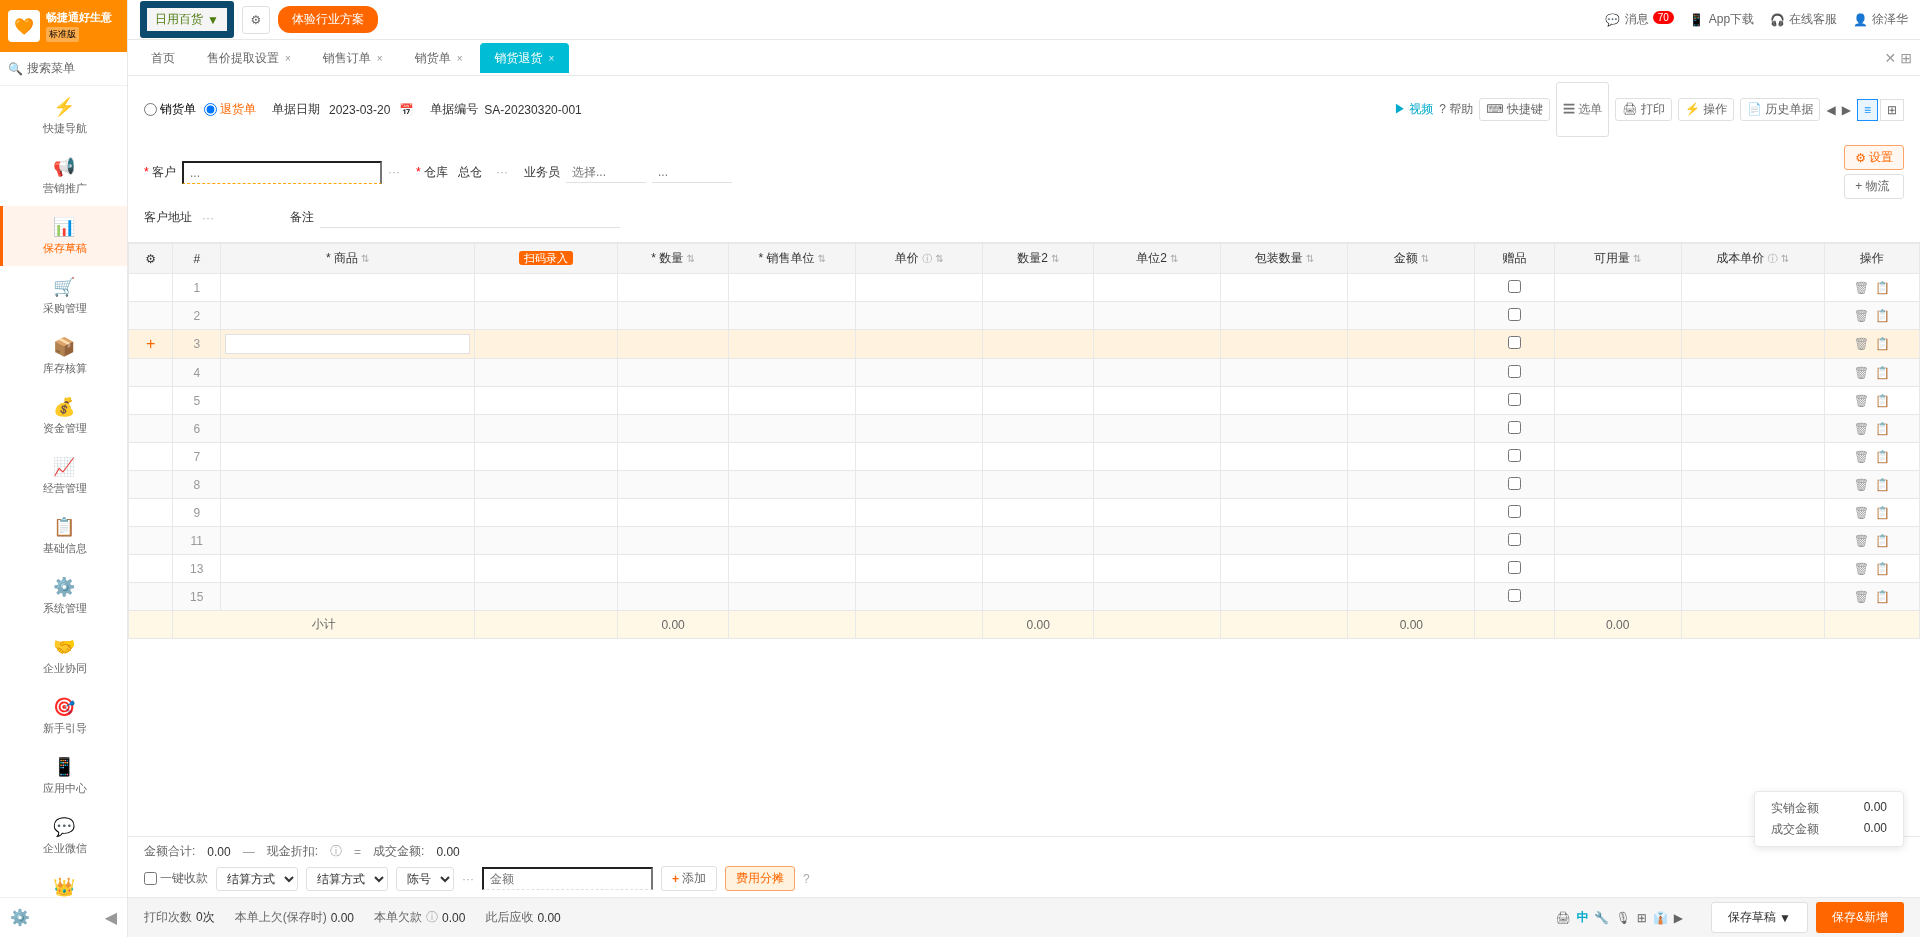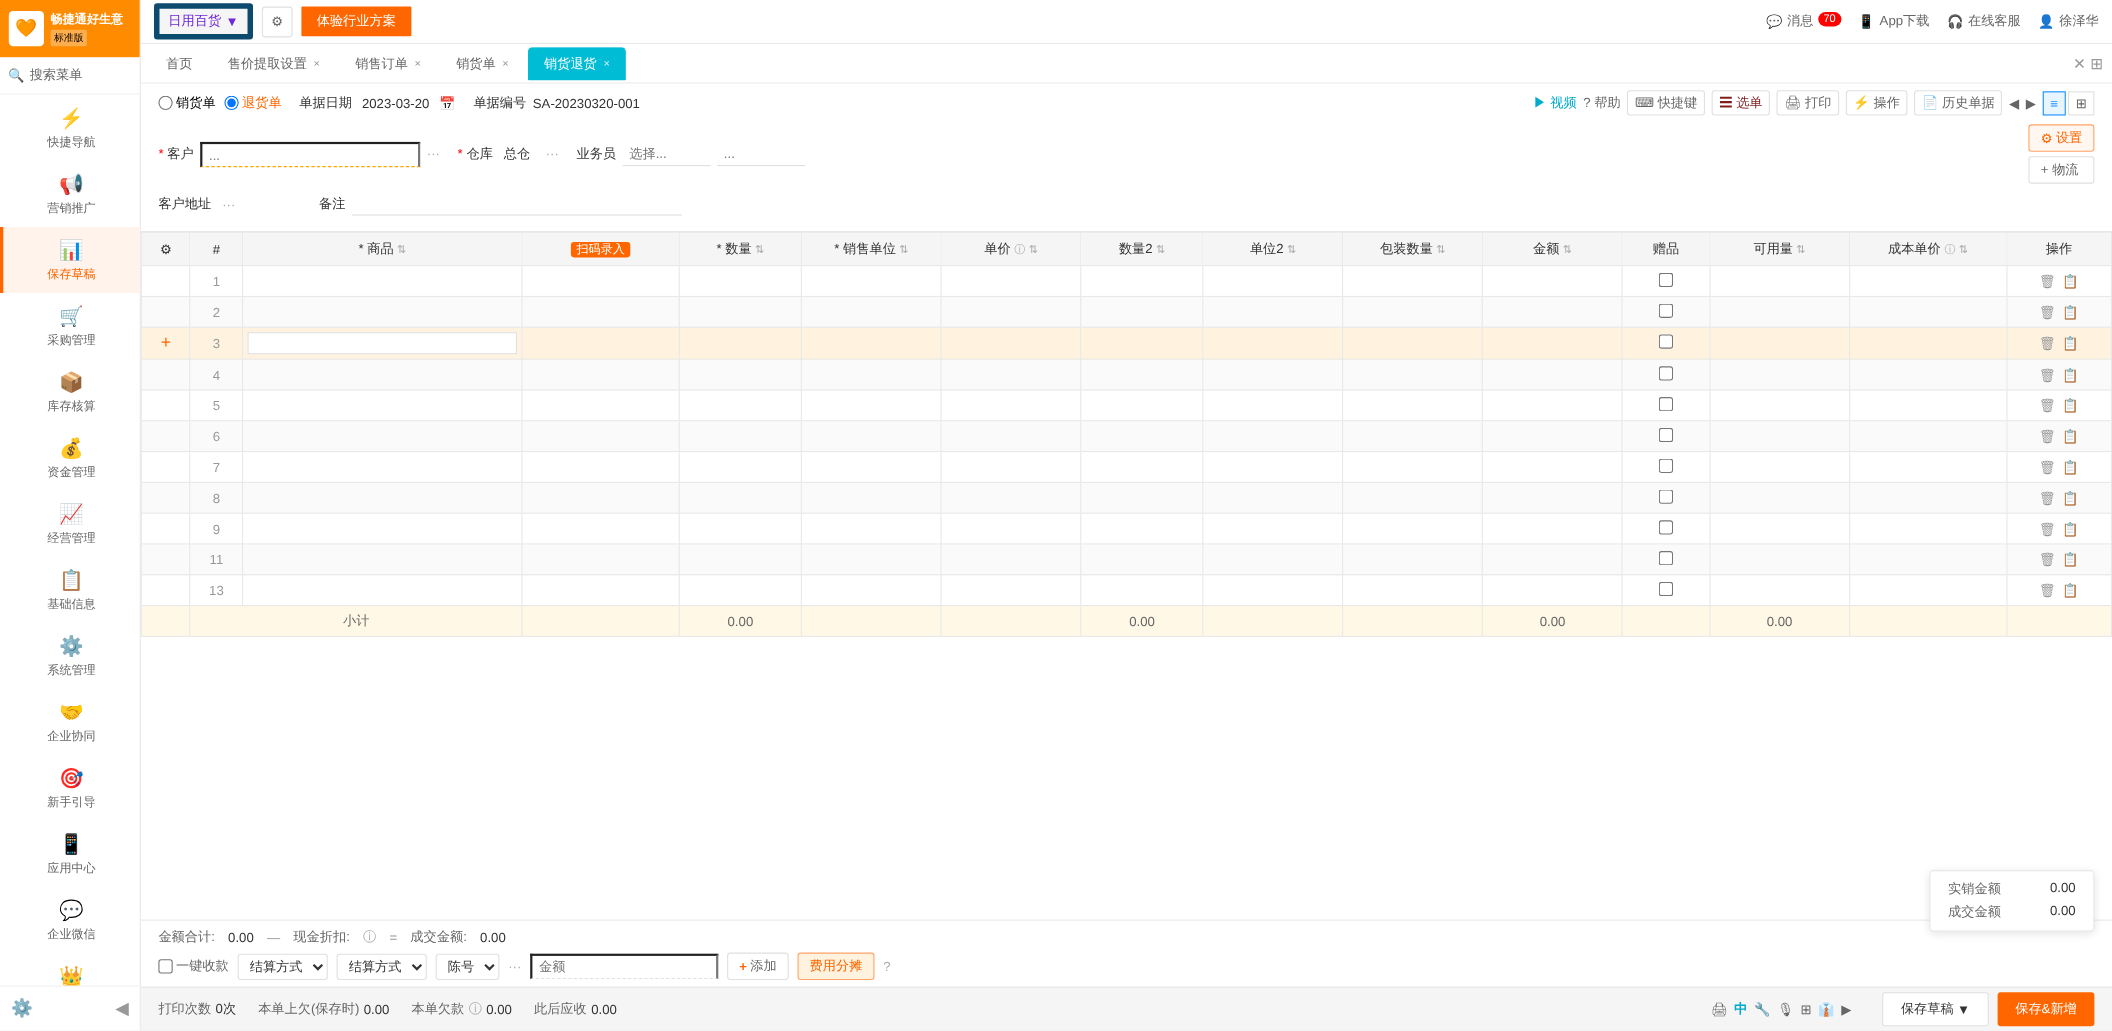--- a/index.html
+++ b/index.html
@@ -17,23 +17,23 @@
     .sidebar-item .icon { font-size: 18px; }
     .sidebar-item .label { font-size: 11px; text-align: center; }
     .sidebar-bottom { padding: 10px; display: flex; align-items: center; justify-content: space-between; border-top: 1px solid #f0f0f0; }
 
     
     .main { flex: 1; display: flex; flex-direction: column; overflow: hidden; }
 
     
     .topbar { height: 40px; background: #fff; border-bottom: 1px solid #e8e8e8; display: flex; align-items: center; padding: 0 12px; gap: 8px; }
     .topbar-left { display: flex; align-items: center; gap: 8px; flex: 1; }
-    .topbar-select { display: flex; align-items: center; gap: 4px; background: #f5f5f5; border: 5px solid #0c4a6e; border-radius: 3px; padding: 3px 8px; cursor: pointer; color: #6d28d9; }
+    .topbar-select { display: flex; align-items: center; gap: 4px; background: #f5f5f5; border: 7px solid #0c4a6e; border-radius: 3px; padding: 3px 8px; cursor: pointer; color: #4d7c0f; }
     .topbar-settings { width: 28px; height: 28px; border: 1px solid #e0e0e0; border-radius: 3px; display: flex; align-items: center; justify-content: center; cursor: pointer; color: #666; }
-    .topbar-btn { background: #ff6600; color: #fff; border: none; border-radius: 1px; padding: 5px 14px; cursor: pointer; font-size: 12px; }
+    .topbar-btn { background: #ff6600; color: #fff; border: none; border-radius: 12px; padding: 5px 14px; cursor: pointer; font-size: 12px; }
     .topbar-right { display: flex; align-items: center; gap: 16px; color: #666; }
     .topbar-right-item { display: flex; align-items: center; gap: 4px; cursor: pointer; }
     .notification-badge { background: #f00; color: #fff; border-radius: 10px; padding: 1px 5px; font-size: 10px; position: relative; top: -2px; }
 
     
     .tabbar { height: 36px; background: #fff; border-bottom: 1px solid #e8e8e8; display: flex; align-items: center; padding: 0 8px; gap: 2px; }
     .tab { display: flex; align-items: center; gap: 4px; padding: 6px 14px; border-radius: 4px 4px 0 0; cursor: pointer; color: #666; border: 1px solid transparent; border-bottom: none; white-space: nowrap; }
     .tab.active-teal { background: #00bcd4; color: #fff; border-color: #00bcd4; }
     .tab-close { font-size: 10px; color: #999; cursor: pointer; margin-left: 2px; }
     .tabbar-right { margin-left: auto; display: flex; align-items: center; gap: 4px; }
@@ -268,21 +268,21 @@
           <span class="calendar-icon">📅</span>
         </div>
         <div class="form-group">
           <span class="form-label">单据编号</span>
           <span style="color:#333;">SA-20230320-001</span>
         </div>
         <div style="margin-left:auto;display:flex;align-items:center;gap:6px;">
           <span style="color:#00aacc;cursor:pointer;">▶ 视频</span>
           <span style="color:#666;cursor:pointer;">? 帮助</span>
           <span style="color:#666;cursor:pointer;border:1px solid #e0e0e0;padding:2px 6px;border-radius:3px;">⌨ 快捷键</span>
-          <span style="color:#7f1d1d;cursor:pointer;border:1px solid #e0e0e0;padding:2px 6px;border-radius:3px;">☰ 选单</span>
+          <span style="color:#737373;cursor:pointer;border:1px solid #e0e0e0;padding:18px 6px;border-radius:3px;">☰ 选单</span>
           <span style="color:#666;cursor:pointer;border:1px solid #e0e0e0;padding:2px 6px;border-radius:3px;">🖨 打印</span>
           <span style="color:#666;cursor:pointer;border:1px solid #e0e0e0;padding:2px 6px;border-radius:3px;">⚡ 操作</span>
           <span style="color:#666;cursor:pointer;border:1px solid #e0e0e0;padding:2px 6px;border-radius:3px;">📄 历史单据</span>
           <span style="cursor:pointer;color:#666;">◀</span>
           <span style="cursor:pointer;color:#666;">▶</span>
           <div class="view-switch">
             <div class="view-btn active">≡</div>
             <div class="view-btn">⊞</div>
           </div>
         </div>
@@ -590,20 +590,42 @@
       <td><input type="checkbox" style=""></td>
       <td></td>
       <td></td>
       <td>
         <div class="action-icons">
           <span class="icon-btn">🗑</span>
           <span class="icon-btn">📋</span>
         </div>
       </td>
           </tr>
+          <tr>
+      <td></td>
+      <td class="row-num">15</td>
+      <td></td>
+      <td></td>
+      <td></td>
+      <td></td>
+      <td></td>
+      <td></td>
+      <td></td>
+      <td></td>
+      <td></td>
+      <td><input type="checkbox" style=""></td>
+      <td></td>
+      <td></td>
+      <td>
+        <div class="action-icons">
+          <span class="icon-btn">🗑</span>
+          <span class="icon-btn">📋</span>
+        </div>
+      </td>
+          </tr>
           <tr class="footer-row">
   <td></td>
   <td colspan="2" style="text-align:center;color:#666;">小计</td>
   <td></td>
   <td>0.00</td>
   <td></td>
   <td></td>
   <td>0.00</td>
   <td></td>
   <td></td>

